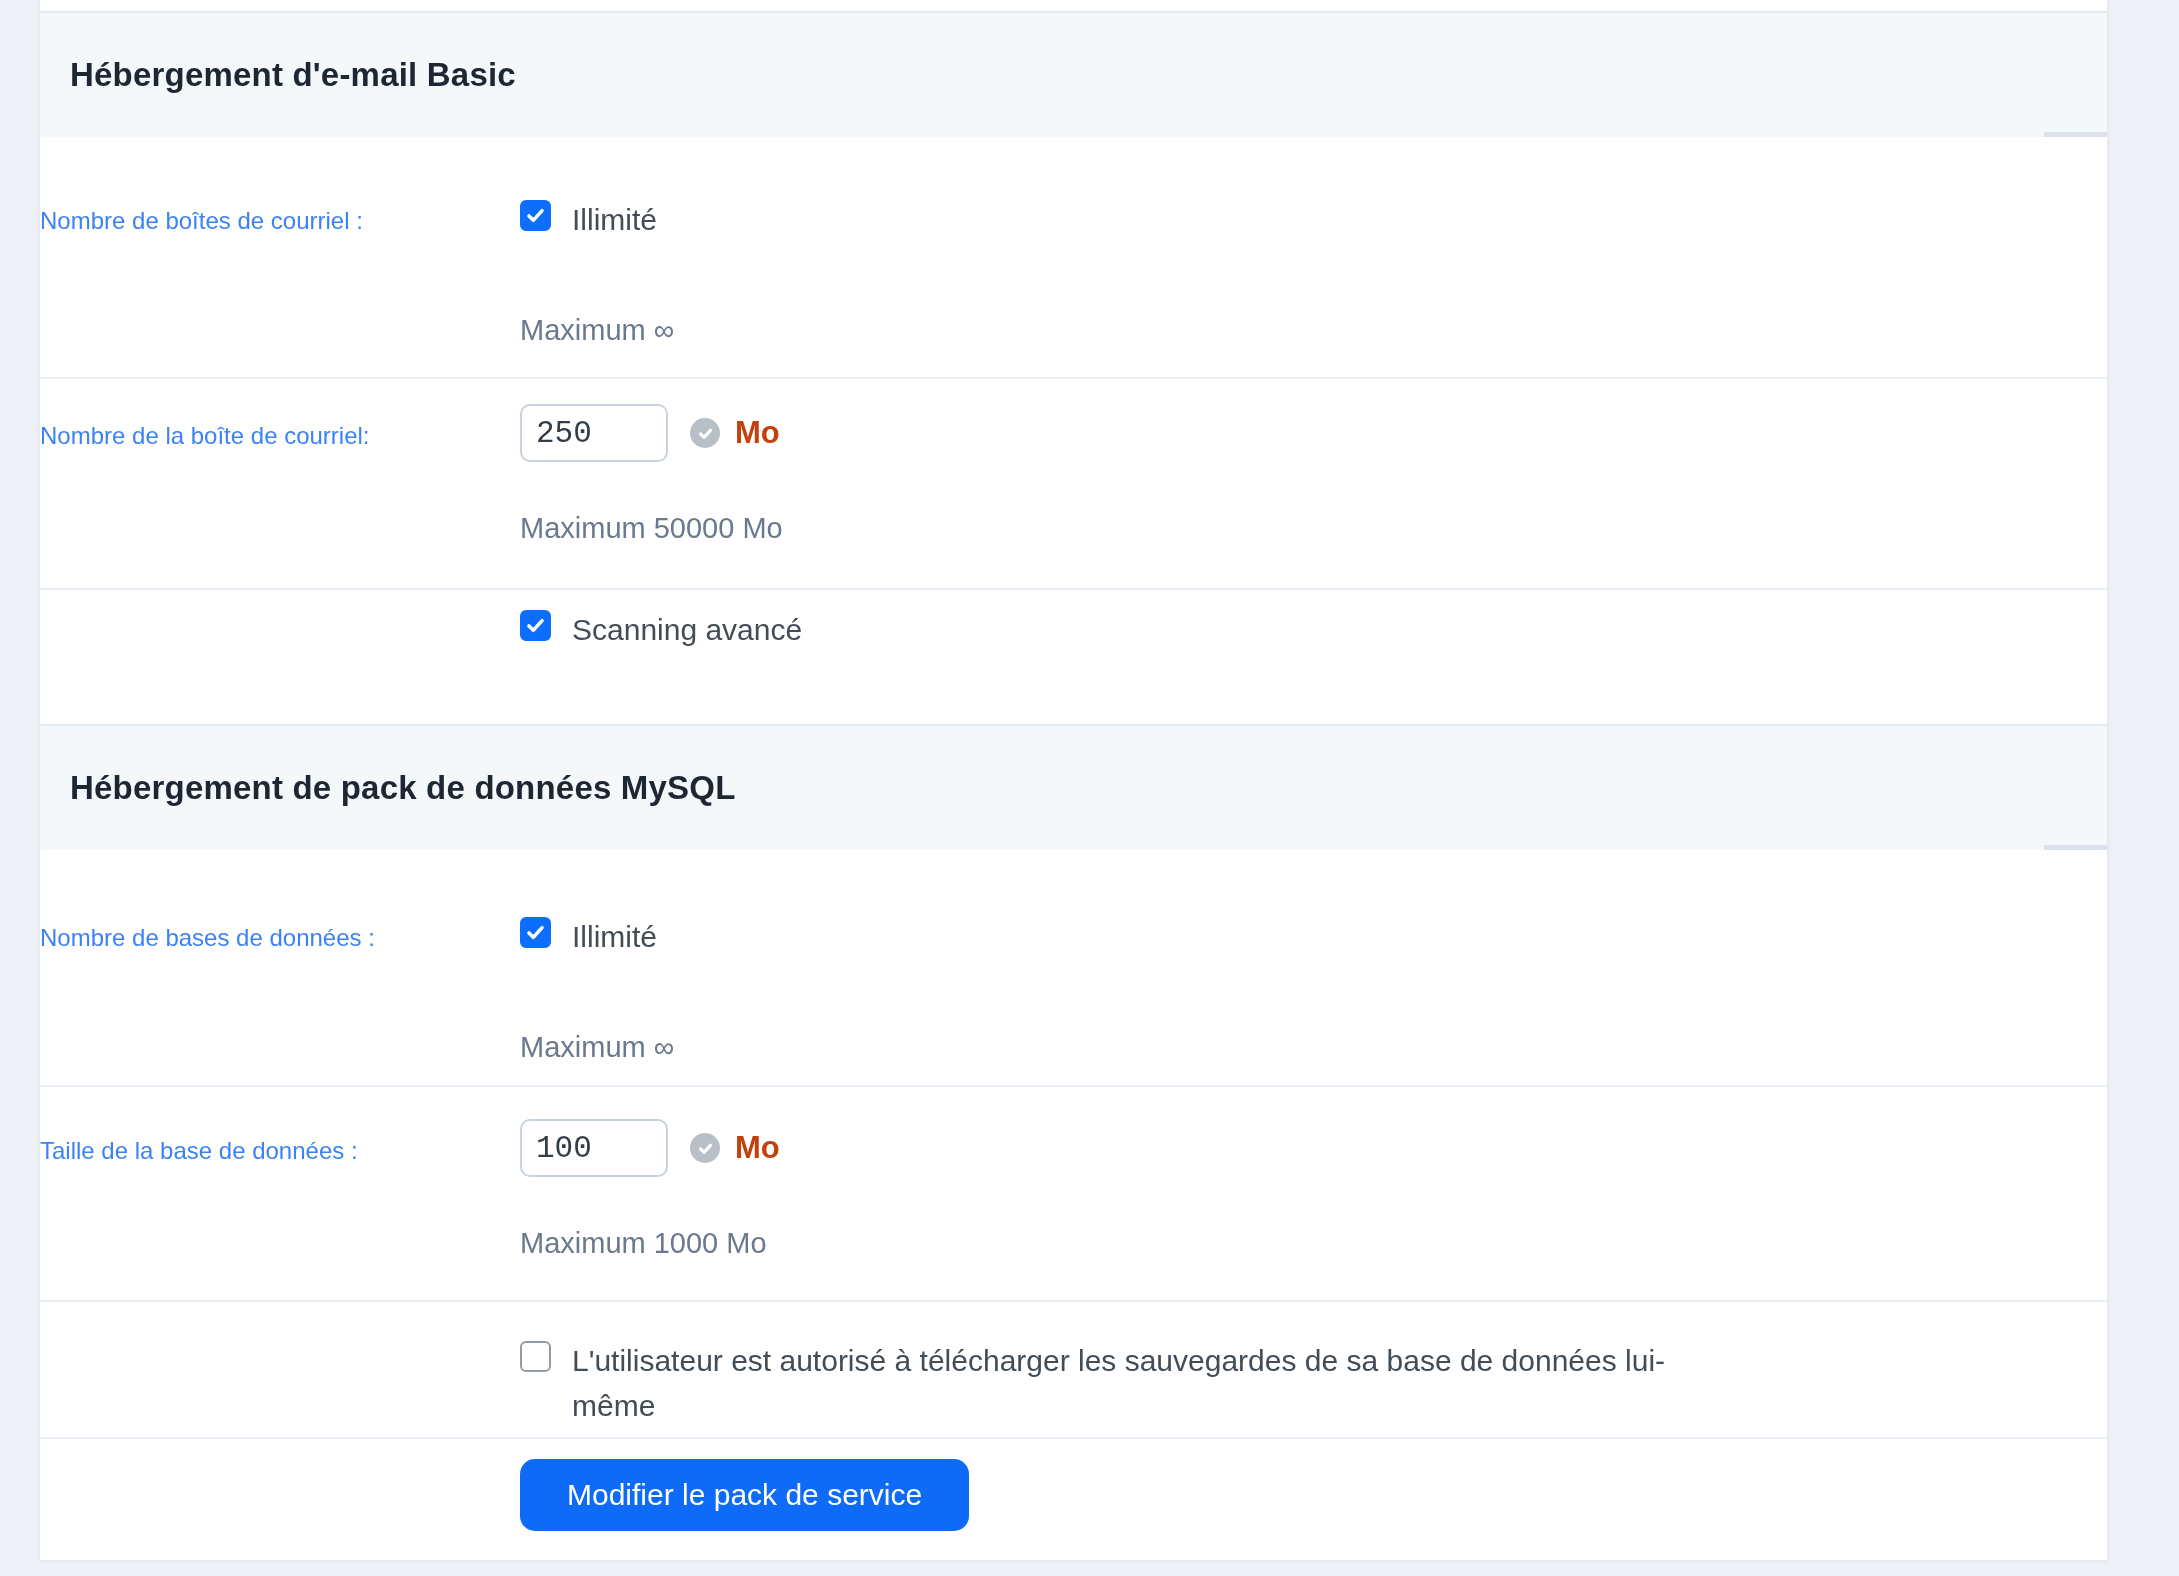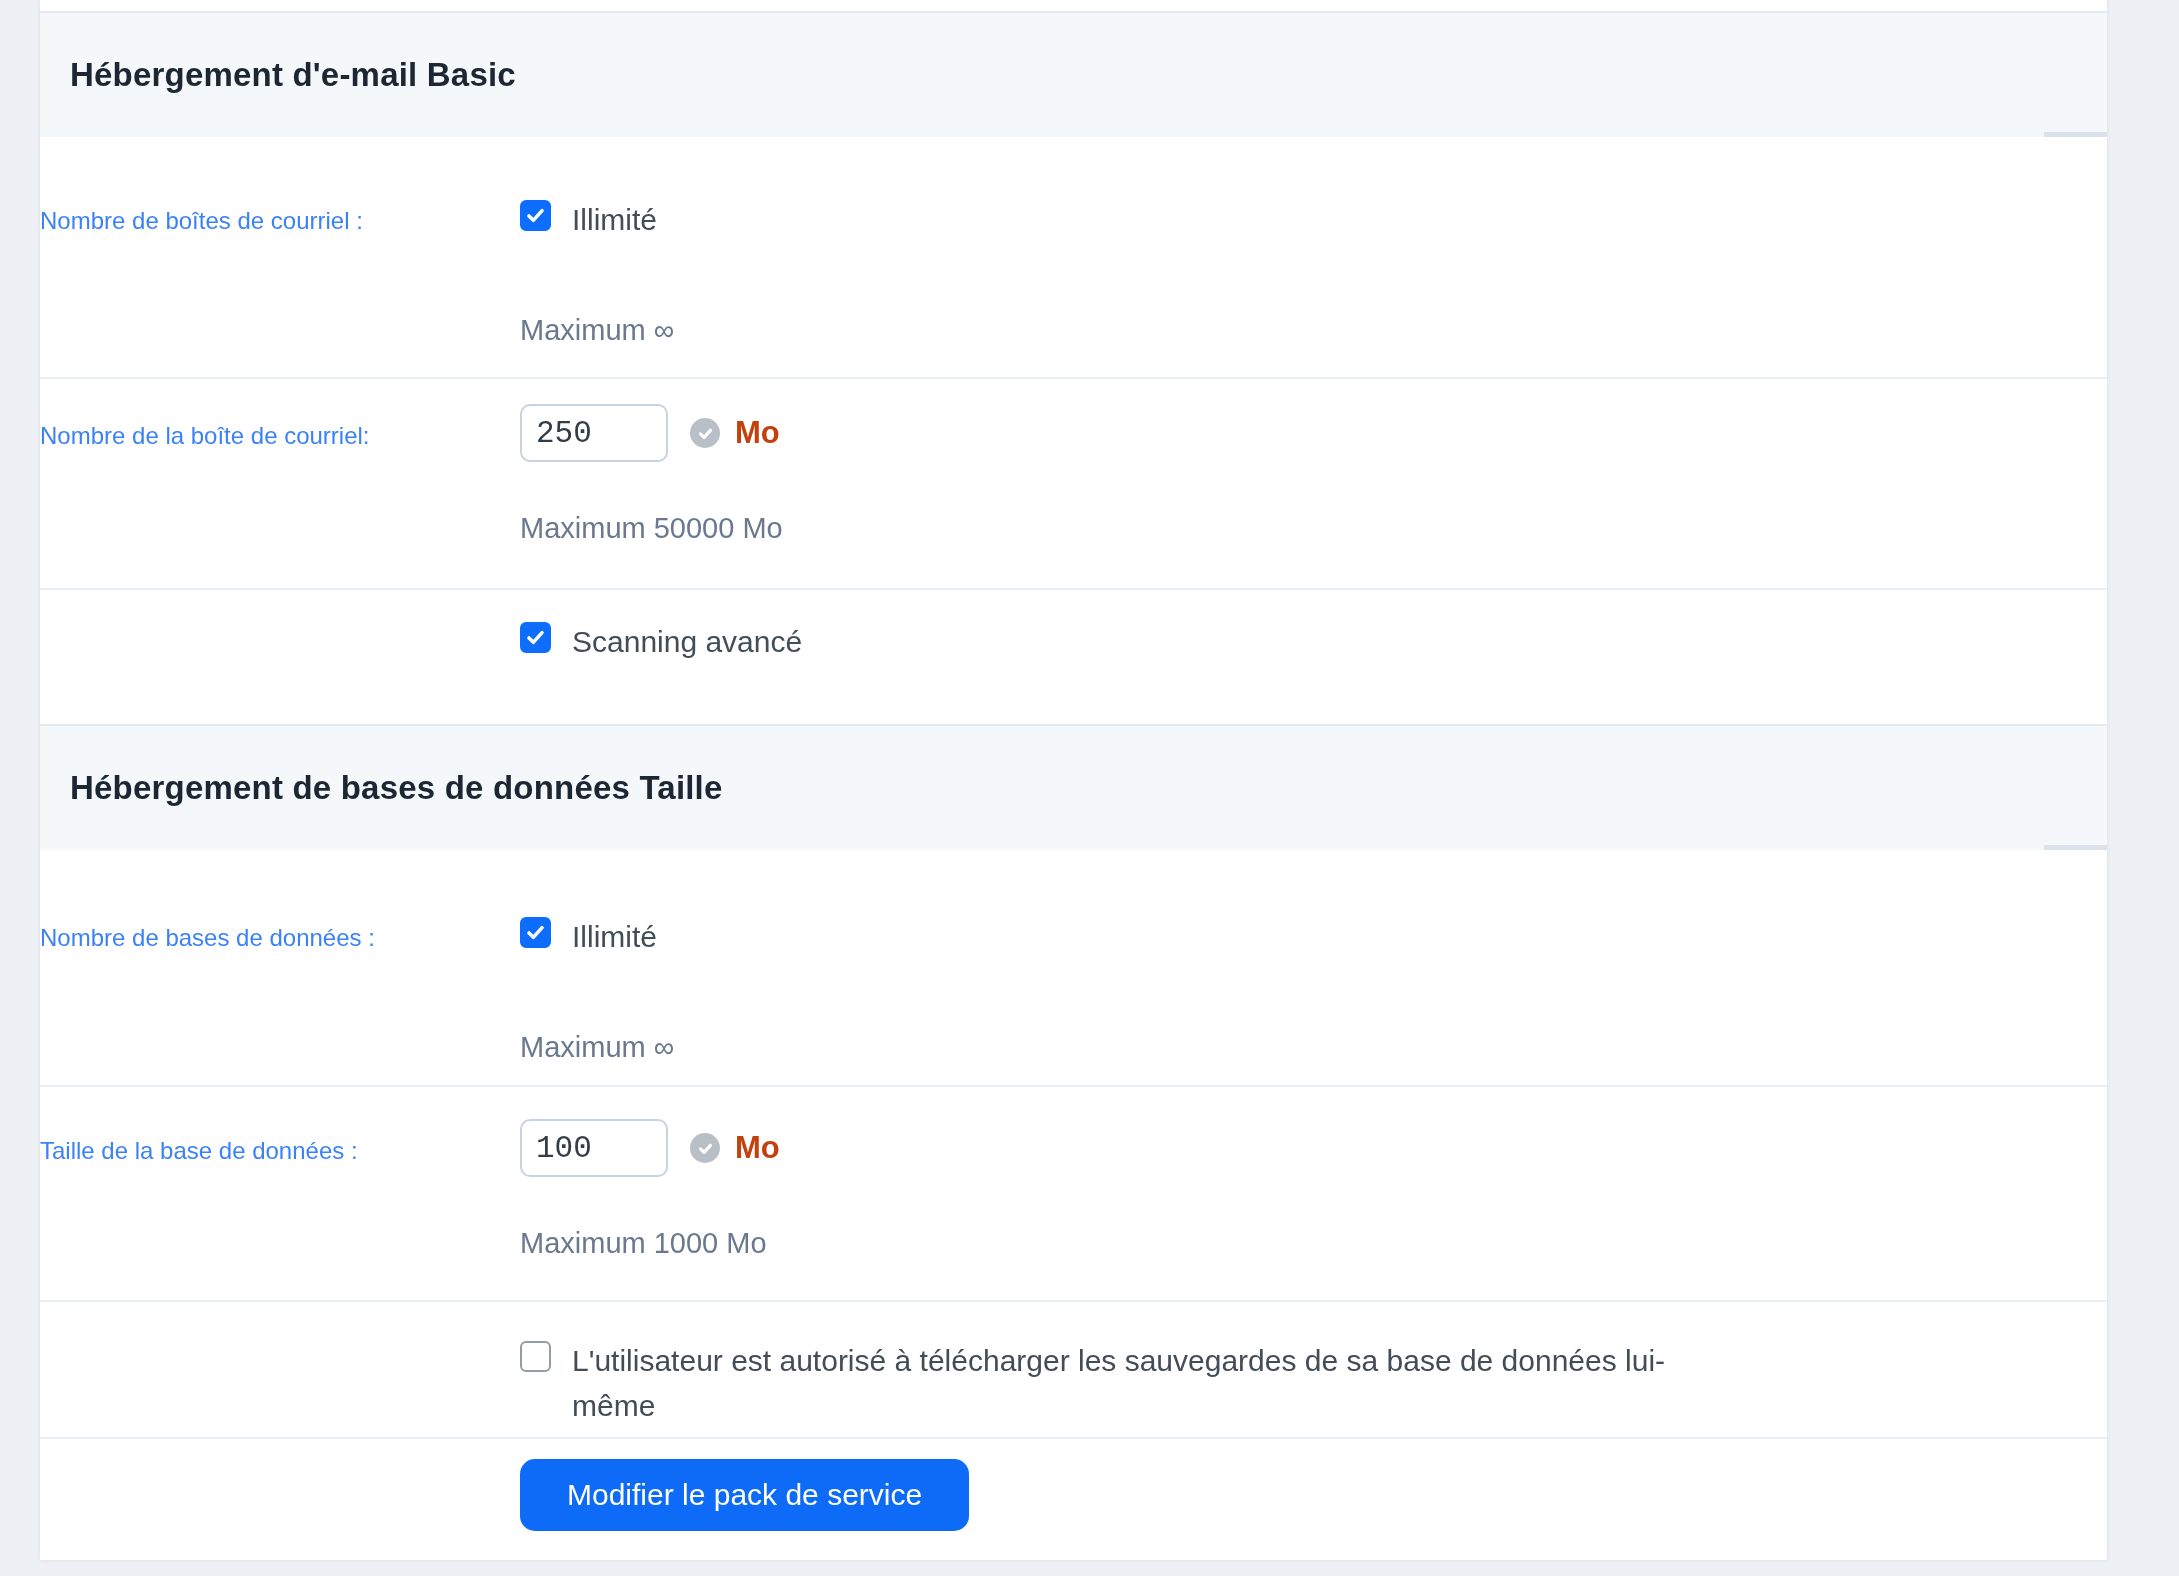--- a/index.html
+++ b/index.html
@@ -21,21 +21,21 @@
 
   .r-mail-count { min-height:240px; }
   .r-mail-count .label-col { padding-top:60px; }
   .r-mail-count .field-col { padding-top:60px; }
 
   .r-mail-size { min-height:211px; }
   .r-mail-size .label-col { padding-top:33px; }
   .r-mail-size .field-col { padding-top:25px; }
 
   .r-scan { min-height:136px; }
-  .r-scan .field-col { padding-top:29px; }
+  .r-scan .field-col { padding-top:17px; }
 
   .r-db-count { min-height:235px; }
   .r-db-count .label-col { padding-top:64px; }
   .r-db-count .field-col { padding-top:64px; }
 
   .r-db-size { min-height:215px; }
   .r-db-size .label-col { padding-top:40px; }
   .r-db-size .field-col { padding-top:32px; }
 
   .r-backup { min-height:137px; }
@@ -125,21 +125,21 @@
               </svg>
             </span>
             <span class="cb-label">Scanning avancé</span>
           </div>
         </div>
       </div>
 
     </div>
 
     <div class="section-header">
-      <h2>Hébergement de bases de données Taille</h2>
+      <h2>Hébergement de pack de données MySQL</h2>
       <div class="scroll-thumb"></div>
     </div>
     <div class="rows">
 
       <div class="row r-db-count">
         <div class="label-col">Nombre de bases de données :</div>
         <div class="field-col">
           <div class="cb-line">
             <span class="checkbox checked">
               <svg viewBox="0 0 24 24">

